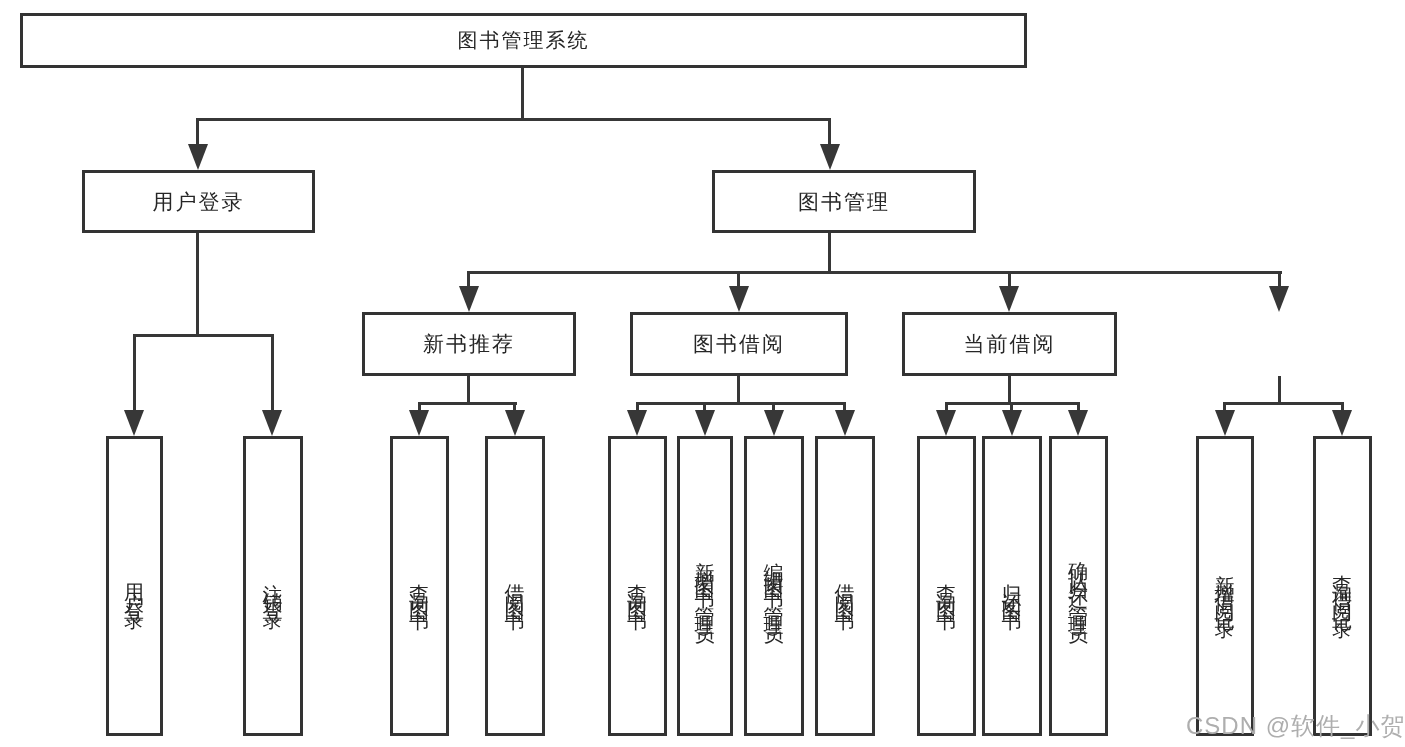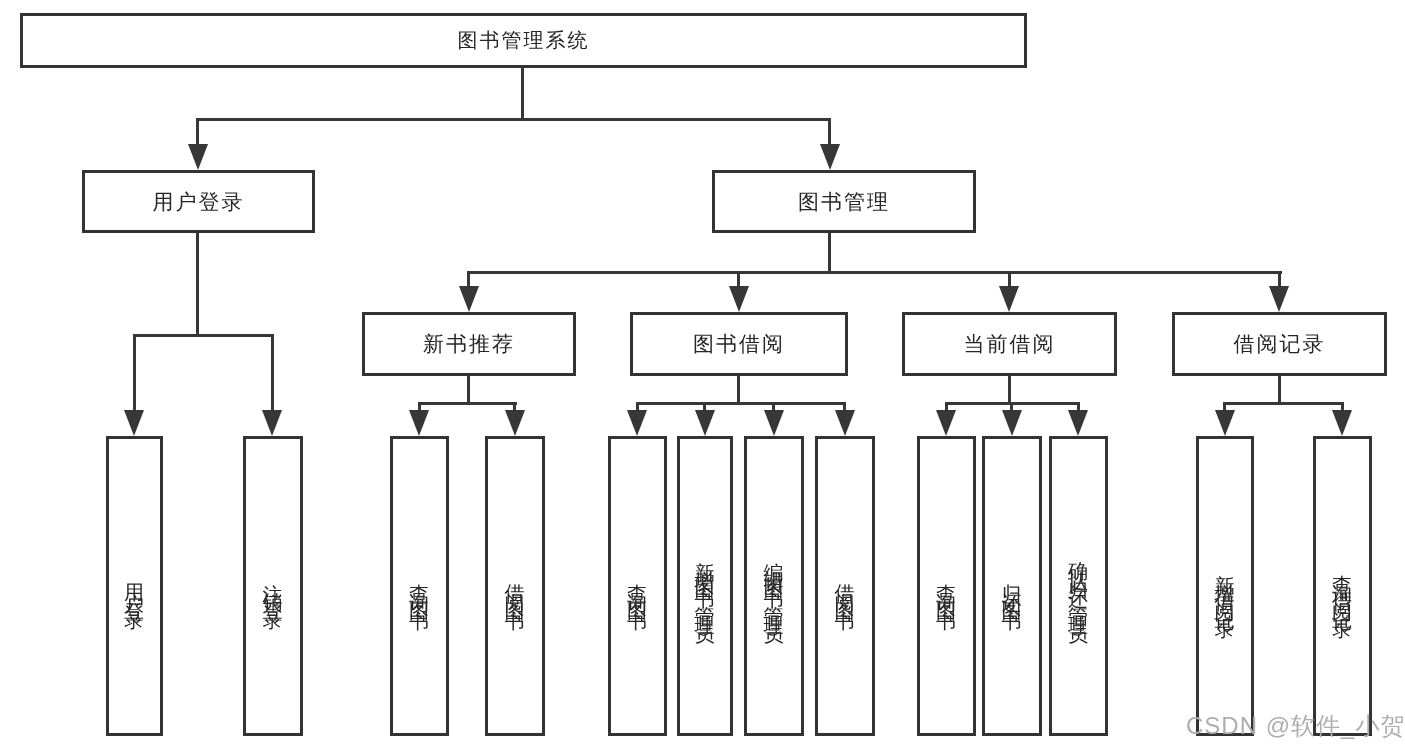--- a/index.html
+++ b/index.html
@@ -152,23 +152,20 @@
   </div>
 
   <div class="hbox" style="left:362px;top:312px;width:214px;height:64px">
     <span>新书推荐</span>
   </div>
 
   <div class="hbox" style="left:902px;top:312px;width:215px;height:64px">
     <span>当前借阅</span>
   </div>
 
-  <div class="hbox" style="left:1172px;top:312px;width:215px;height:64px">
-    <span>借阅记录</span>
-  </div>
 
   <div class="vbox" style="left:106px;top:436px;width:57px;height:300px">
     <span class="vtext">用户登录</span>
   </div>
   <div class="vbox" style="left:243px;top:436px;width:60px;height:300px">
     <span class="vtext">注销登录</span>
   </div>
 
   <div class="vbox" style="left:390px;top:436px;width:59px;height:300px">
     <span class="vtext">查询图书</span>

